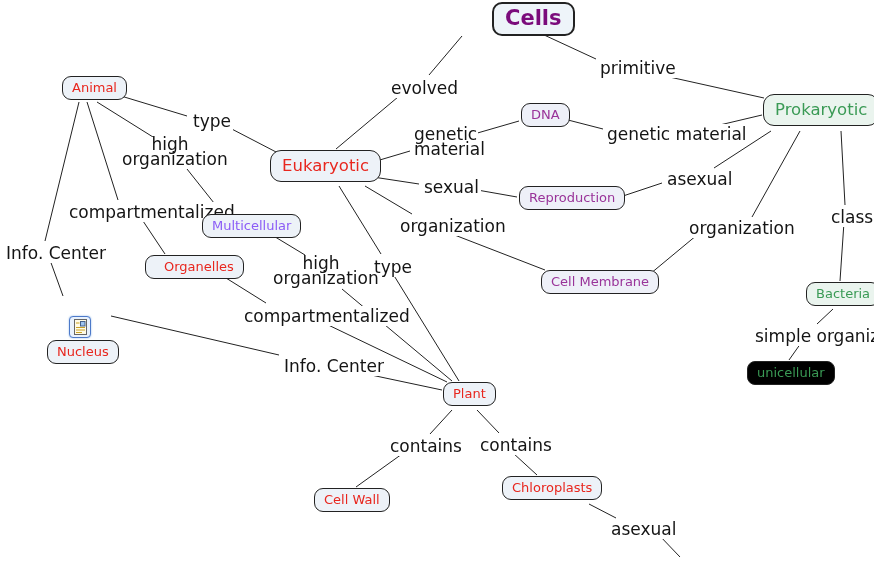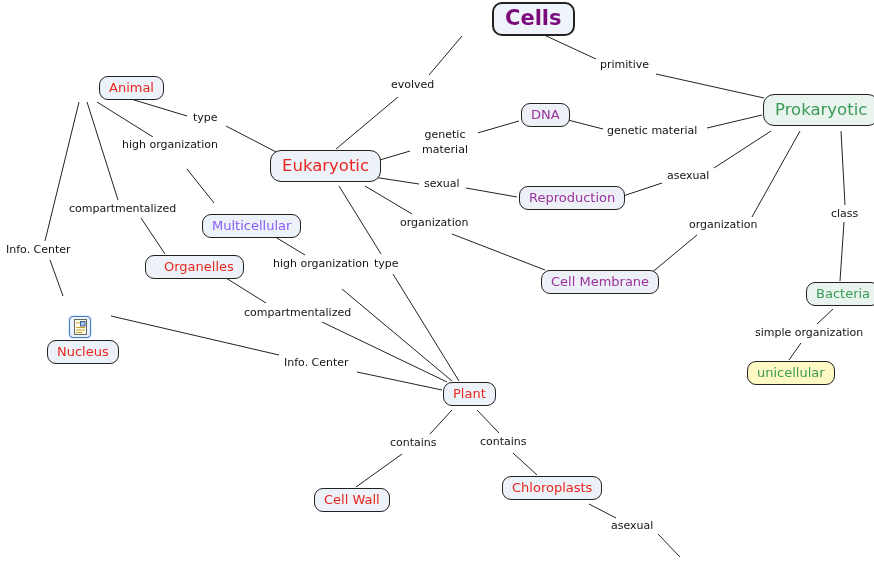--- a/index.html
+++ b/index.html
@@ -12,21 +12,21 @@
     position:absolute; background:#edf2f8; border:1px solid #222;
     border-radius:9px; padding:3px 9px 4px; font-size:13px;
     white-space:nowrap; text-align:center; z-index:2; cursor:default;
   }
   .node.large { font-size:16.5px; padding:5px 11px 6px; border-radius:11px; }
   .node.title-node {
     font-size:21px; font-weight:bold; border-width:2px;
     border-radius:10px; padding:2px 11px 4px;
   }
   .link-label {
-    position:absolute; font-size:11px; color:#141414; background:#fff;
+    position:absolute; font-size:17px; color:#141414; background:#fff;
     padding:0 2px; white-space:nowrap; z-index:1; cursor:default;
   }
   .link-label.wrap { white-space:normal; text-align:center; line-height:15px; }
   .resource-icon {
     position:absolute; left:69px; top:316px; width:20px; height:20px;
     border:1px solid #4d79c9; border-radius:4px; background:#e9f2fd;
     box-shadow:0 0 2px #8fb6e8; display:flex; align-items:center;
     justify-content:center; z-index:3; cursor:pointer;
   }
 </style>
@@ -95,34 +95,34 @@
     <line x1="402" y1="454" x2="356" y2="487"></line>
 
     <line x1="477" y1="410" x2="499" y2="433"></line>
     <line x1="513" y1="453" x2="537" y2="475"></line>
 
     <line x1="589" y1="504" x2="616" y2="518"></line>
     <line x1="658" y1="534" x2="680" y2="557"></line>
   </svg>
 
   <div class="node title-node" style="left: 452px; top: 2px; color: rgb(123, 11, 123); background-color: rgb(238, 244, 249); margin-left: 40px;">Cells</div>
-  <div class="node" style="left: 62px; top: 76px; color: rgb(232, 38, 30); background-color: rgb(237, 242, 248); margin-left: 37px;">Animal</div>
+  <div class="node" style="left: 62px; top: 76px; color: rgb(232, 38, 30); background-color: rgb(237, 242, 248);">Animal</div>
   <div class="node large" style="left: 270px; top: 150px; color: rgb(232, 38, 30); background-color: rgb(237, 242, 248);">Eukaryotic</div>
   <div class="node large" style="left: 763px; top: 94px; color: rgb(58, 154, 85); background-color: rgb(234, 244, 238);">Prokaryotic</div>
   <div class="node" style="left: 521px; top: 103px; color: rgb(153, 51, 153); background-color: rgb(238, 240, 248);">DNA</div>
   <div class="node" style="left: 519px; top: 186px; color: rgb(153, 51, 153); background-color: rgb(238, 240, 248);">Reproduction</div>
   <div class="node" style="left: 541px; top: 270px; color: rgb(153, 51, 153); background-color: rgb(238, 240, 248);">Cell Membrane</div>
   <div class="node" style="left: 202px; top: 214px; color: #8b5cf6; background-color: rgb(237, 242, 248);">Multicellular</div>
   <div class="node" style="left: 145px; top: 255px; color: rgb(232, 38, 30); background-color: rgb(237, 242, 248); padding-left: 18px;">Organelles</div>
   <div class="node" style="left: 47px; top: 297px; color: rgb(232, 38, 30); background-color: rgb(237, 242, 248); margin-top: 43px;">Nucleus</div>
   <div class="node" style="left: 443px; top: 382px; color: rgb(232, 38, 30); background-color: rgb(237, 242, 248);">Plant</div>
   <div class="node" style="left: 314px; top: 488px; color: rgb(232, 38, 30); background-color: rgb(237, 242, 248);">Cell Wall</div>
   <div class="node" style="left: 502px; top: 476px; color: rgb(232, 38, 30); background-color: rgb(237, 242, 248);">Chloroplasts</div>
   <div class="node" style="left: 806px; top: 282px; color: rgb(58, 154, 85); background-color: rgb(234, 244, 238);">Bacteria</div>
-  <div class="node" style="left: 747px; top: 361px; color: rgb(58, 154, 85); background-color: #fef9c3;">unicellular</div>
+  <div class="node" style="left: 747px; top: 361px; color: rgb(58, 154, 85); background-color: #000000; border-radius: 8px;">unicellular</div>
 
   <div class="link-label" style="left:389px;top:78px">evolved</div>
   <div class="link-label" style="left:598px;top:58px">primitive</div>
   <div class="link-label" style="left:191px;top:111px">type</div>
   <div class="link-label wrap" style="left:120px;top:137px;width:96px">high organization</div>
   <div class="link-label" style="left:67px;top:202px">compartmentalized</div>
   <div class="link-label" style="left:4px;top:243px">Info. Center</div>
   <div class="link-label wrap" style="left:412px;top:127px;width:62px">genetic material</div>
   <div class="link-label" style="left:605px;top:124px">genetic material</div>
   <div class="link-label" style="left:422px;top:177px">sexual</div>

